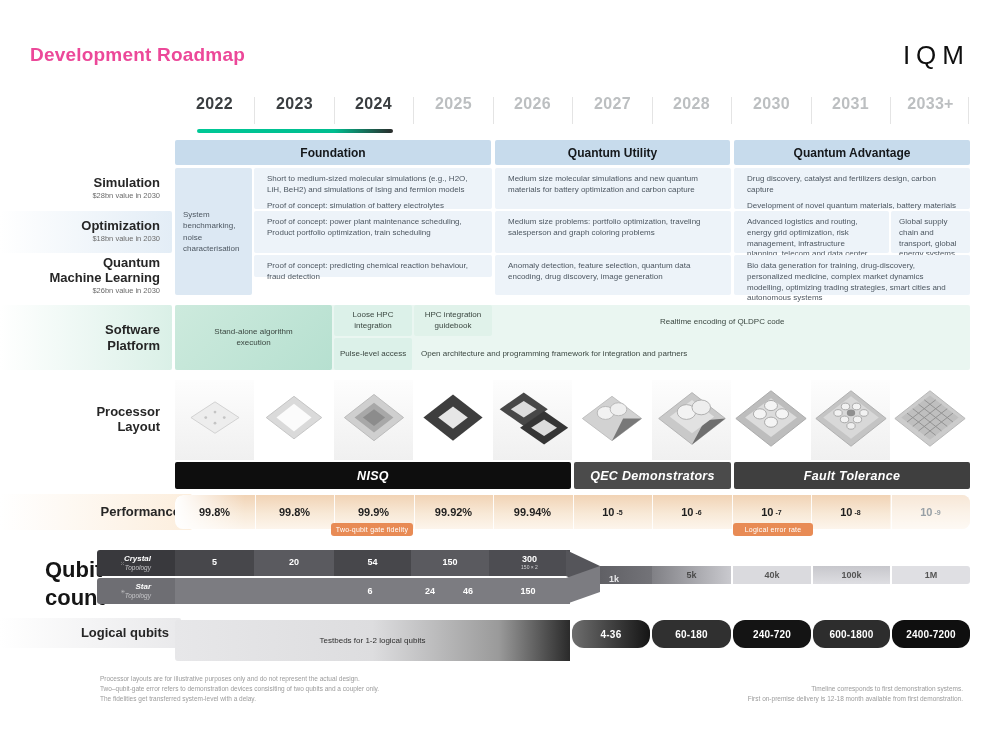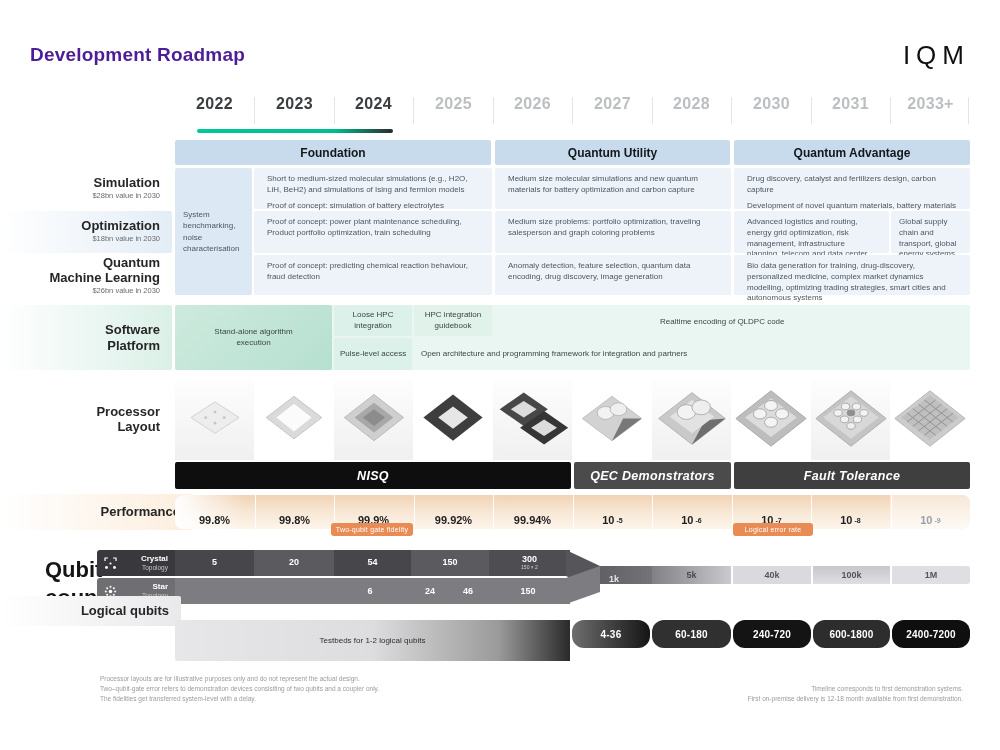--- a/index.html
+++ b/index.html
@@ -1,20 +1,20 @@
 <!DOCTYPE html>
 <html style="--accent-teal: #00c896; --phase-blue: #c7dbec; --app-cell: #edf3f9; --benchmark-cell: #dce8f3; --mint-bg: #eaf6f1; --mint-strong: #bfe4d5; --badge-orange: #e88b55; --nisq-black: #0e0e0e; --qec-gray: #4b4b4b; --ft-gray: #3f3f3f; --crystal-label: #39393d; --star-label: #6e6e73; --star-bar: #7c7c81;"><head>
 <meta charset="utf-8">
 <style>
   html,body{margin:0;padding:0;background:#fff;}
   .canvas{position:relative;width:1000px;height:750px;background:#fff;overflow:hidden;
           font-family:"Liberation Sans",sans-serif;color:#222;}
   .abs{position:absolute;}
 
-  .title{left:30px;top:44px;font-size:19px;font-weight:700;color:#4c1d95;letter-spacing:.2px;}
+  .title{left:30px;top:44px;font-size:19px;font-weight:700;color:#ec4899;letter-spacing:.2px;}
   .logo{right:30px;top:40px;font-size:26px;font-weight:500;letter-spacing:6px;color:#0f0f0f;}
 
   .year{top:95px;width:79px;text-align:center;font-size:16px;font-weight:700;color:#bcbfc1;letter-spacing:.3px;}
   .year.active{color:#3a3e41;}
   .ysep{top:97px;width:1px;height:27px;background:#e4e4e4;}
   .progress{left:197px;top:129px;width:196px;height:4px;border-radius:2px;
             background:linear-gradient(90deg,var(--accent-teal,#00c896) 0%,#00bd8f 70%,#2b2b2b 100%);}
 
   .phase{top:140px;height:25px;background:var(--phase-blue,#c7dbec);border-radius:2px;
          display:flex;align-items:center;justify-content:center;font-size:12px;font-weight:700;color:#15181b;}
@@ -36,32 +36,32 @@
   .chip-strip{top:380px;width:79px;height:80px;background:linear-gradient(180deg,#fdfdfd 0%,#f0f0f0 100%);}
   .stage{top:462px;height:27px;display:flex;align-items:center;justify-content:center;color:#fff;
          font-weight:700;font-size:12.5px;border-radius:2px;letter-spacing:.3px;font-style:italic;}
 
   .side-label{display:flex;align-items:center;justify-content:flex-end;box-sizing:border-box;
               padding-right:12px;font-size:13px;font-weight:700;color:#262626;text-align:right;line-height:1.2;}
 
   .perf-band{position:absolute;left:175px;top:495px;width:795px;height:34px;border-radius:8px;overflow:hidden;
              background:linear-gradient(180deg,#f1d3b5 0%,#f8e9d7 55%,#fdf5ec 100%);}
   .psep{position:absolute;top:0;height:100%;width:1px;background:rgba(255,255,255,.9);}
-  .perf-cell{position:absolute;top:8px;height:100%;width:79px;display:flex;align-items:center;justify-content:center;
+  .perf-cell{position:absolute;top:0;height:100%;width:79px;display:flex;align-items:center;justify-content:center;
              font-size:11px;font-weight:700;color:#1f1f1f;}
   .perf-cell sup{font-size:7px;margin-left:2px;}
   .perf-cell.dim{color:#98a0a6;}
   .fadeL{position:absolute;left:0;top:0;width:70px;height:100%;background:linear-gradient(90deg,#fff,rgba(255,255,255,0));}
   .fadeR{position:absolute;right:0;top:0;width:80px;height:100%;background:rgba(255,255,255,.45);}
   .badge{height:13px;background:var(--badge-orange,#e88b55);border-radius:3px;color:#fff;font-size:7px;
          display:flex;align-items:center;justify-content:center;letter-spacing:.2px;}
 
   .qc-title{left:45px;top:556px;font-size:22px;font-weight:700;color:#151515;line-height:1.25;}
   .qbar-label{height:26px;display:flex;align-items:center;justify-content:space-between;
-              padding:0 7px;box-sizing:border-box;border-radius:3px 0 0 3px;}
+              padding:0 24px;box-sizing:border-box;border-radius:3px 0 0 3px;font-style:italic;}
   .qbar-name{text-align:right;line-height:1.1;}
   .qbar-name .nm{font-size:8px;font-weight:700;color:#fff;}
   .qbar-name .tp{font-size:6.5px;color:#c6c6c9;}
   .qseg{top:550px;height:26px;display:flex;flex-direction:column;align-items:center;justify-content:center;
         color:#fff;font-size:9px;font-weight:700;line-height:1.1;}
   .qseg .sub{font-size:5px;font-weight:400;color:#d4d4d6;}
   .starval{top:578px;height:26px;line-height:26px;width:30px;text-align:center;color:#fff;font-size:9px;font-weight:700;}
   .mseg{top:566px;height:18px;display:flex;align-items:center;justify-content:center;font-size:9px;font-weight:700;color:#555;}
 
   .lq-seg{top:620px;height:28px;display:flex;align-items:center;justify-content:center;color:#fff;
@@ -143,21 +143,21 @@
   <div class="abs app-box" style="left:495px;top:211px;width:236px;height:42px">
     <p>Medium size problems: portfolio optimization, traveling salesperson and graph coloring problems</p>
   </div>
   <div class="abs app-box" style="left:734px;top:211px;width:155px;height:42px">
     <p>Advanced logistics and routing, energy grid optimization, risk management, infrastructure planning, telecom and data center management</p>
   </div>
   <div class="abs app-box" style="left:891px;top:211px;width:79px;height:42px;padding-left:8px">
     <p>Global supply chain and transport, global energy systems</p>
   </div>
 
-  <div class="abs app-box" style="left:254px;top:255px;width:238px;height:40px">
+  <div class="abs app-box" style="left:254px;top:255px;width:238px;height:22px">
     <p>Proof of concept: predicting chemical reaction behaviour, fraud detection</p>
   </div>
   <div class="abs app-box" style="left:495px;top:255px;width:236px;height:40px">
     <p>Anomaly detection, feature selection, quantum data encoding, drug discovery, image generation</p>
   </div>
   <div class="abs app-box" style="left:734px;top:255px;width:236px;height:40px">
     <p>Bio data generation for training, drug-discovery, personalized medicine, complex market dynamics modelling, optimizing trading strategies, smart cities and autonomous systems</p>
   </div>
 
   <div class="abs side-label" style="left:0;top:305px;width:172px;height:65px;background:linear-gradient(90deg,#ffffff,#daf0e7);border-radius:2px">
@@ -384,21 +384,21 @@
   <div class="abs mseg" style="left:733px;width:78px;background:#dadade">
       <span>40k</span>
     </div>
   <div class="abs mseg" style="left:813px;width:77px;background:linear-gradient(180deg,#c7c7cc,#dedee2)">
       <span>100k</span>
     </div>
   <div class="abs mseg" style="left:892px;width:78px;background:#dfdfe3;border-radius:0 3px 3px 0">
       <span>1M</span>
     </div>
 
-  <div class="abs side-label" style="left:0;top:596px;width:181px;height:30px;background:linear-gradient(90deg,#ffffff,#e9e9eb);border-radius:2px">
+  <div class="abs side-label" style="left:0;top:618px;width:181px;height:30px;background:linear-gradient(90deg,#ffffff,#e9e9eb);border-radius:2px">
     <span>Logical qubits</span>
   </div>
   <div class="abs testbed">
     <span>Testbeds for 1-2 logical qubits</span>
   </div>
   <div class="abs lq-seg" style="left:572px;width:78px;background:linear-gradient(90deg,#6e6e6e,#151515)">4-36</div>
   <div class="abs lq-seg" style="left:652px;width:79px;background:#303030">60-180</div>
   <div class="abs lq-seg" style="left:733px;width:78px;background:#141414">240-720</div>
   <div class="abs lq-seg" style="left:813px;width:77px;background:#2d2d2d">600-1800</div>
   <div class="abs lq-seg" style="left:892px;width:78px;background:#0f0f0f">2400-7200</div>

